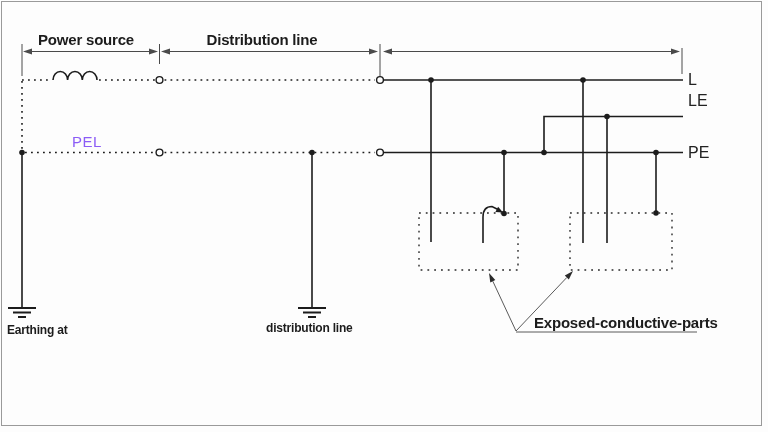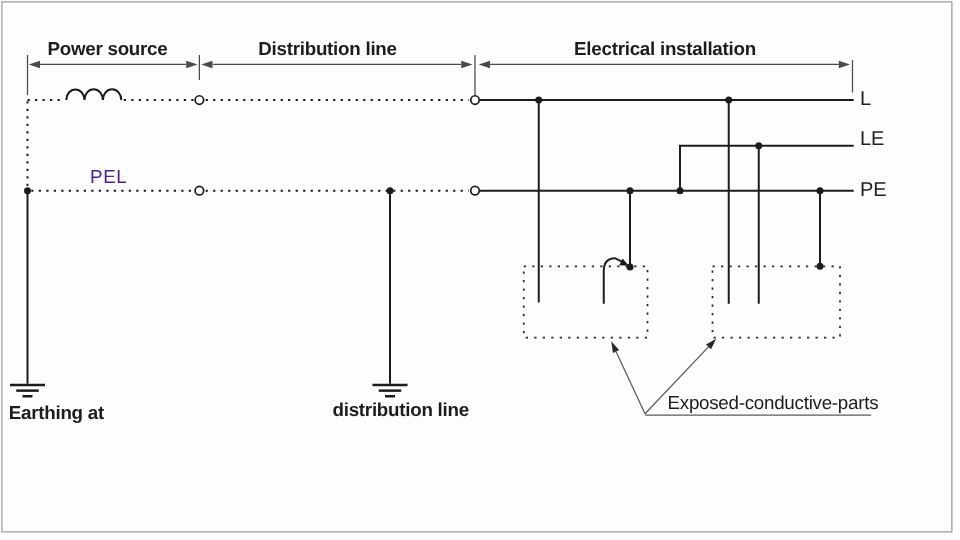--- a/index.html
+++ b/index.html
@@ -28,25 +28,25 @@
   svg.diagram{position:absolute;left:0;top:0;}
   .lbl{
     position:absolute;color:var(--line);white-space:nowrap;
     -webkit-user-select:none;user-select:none;
   }
   .sec-lbl{
     font-size:15px;font-weight:700;letter-spacing:-0.2px;
     transform:translateX(-50%);
   }
   .cond-lbl{font-size:16px;font-weight:400;color:#222;}
-  .pel-lbl{font-size:15px;font-weight:400;color:#4c1d95;letter-spacing:0.5px;}
+  .pel-lbl{font-size:15px;font-weight:400;color:#8b5cf6;letter-spacing:0.5px;}
   .note-lbl{
-    font-size:15px;font-weight:700;letter-spacing:-0.2px;line-height:19px;
+    font-size:12px;font-weight:700;letter-spacing:-0.2px;line-height:19px;
   }
-  .exposed-lbl{font-size:15px;font-weight:400;letter-spacing:-0.2px;}
+  .exposed-lbl{font-size:15px;font-weight:700;letter-spacing:-0.2px;}
 </style>
 </head>
 <body>
 
 <div class="stage">
 
   <svg class="diagram" width="768" height="432" viewBox="0 0 768 432">
 
     <g stroke="var(--dimension)" stroke-width="1" fill="none">
       <path d="M22,44 V76"></path>
@@ -139,25 +139,24 @@
       <path d="M516,331 L566.8,277.5"></path>
     </g>
     <g fill="#2a2a2a" stroke="none">
       <polygon points="489,273 495.3,280 490.3,282.4"></polygon>
       <polygon points="573,271 568.8,279.4 564.8,275.6"></polygon>
     </g>
   </svg>
 
   <div class="lbl sec-lbl" style="left:86px;top:31px;">Power source</div>
   <div class="lbl sec-lbl" style="left:262px;top:31px;">Distribution line</div>
-  <div class="lbl sec-lbl" style="left:532px;top:31px;">Electrical installation</div>
 
   <div class="lbl pel-lbl" style="left:72px;top:133px;">PEL</div>
   <div class="lbl cond-lbl" style="left:688px;top:71px;">L</div>
-  <div class="lbl cond-lbl" style="left:688px;top:103px;">LE</div>
+  <div class="lbl cond-lbl" style="left:688px;top:92px;">LE</div>
   <div class="lbl cond-lbl" style="left:688px;top:144px;">PE</div>
 
   <div class="lbl note-lbl" style="left:7px;top:321px;">
     <div>Earthing at</div>
   </div>
 
   <div class="lbl note-lbl" style="left:266px;top:319px;">
     <div>distribution line</div>
   </div>
 

